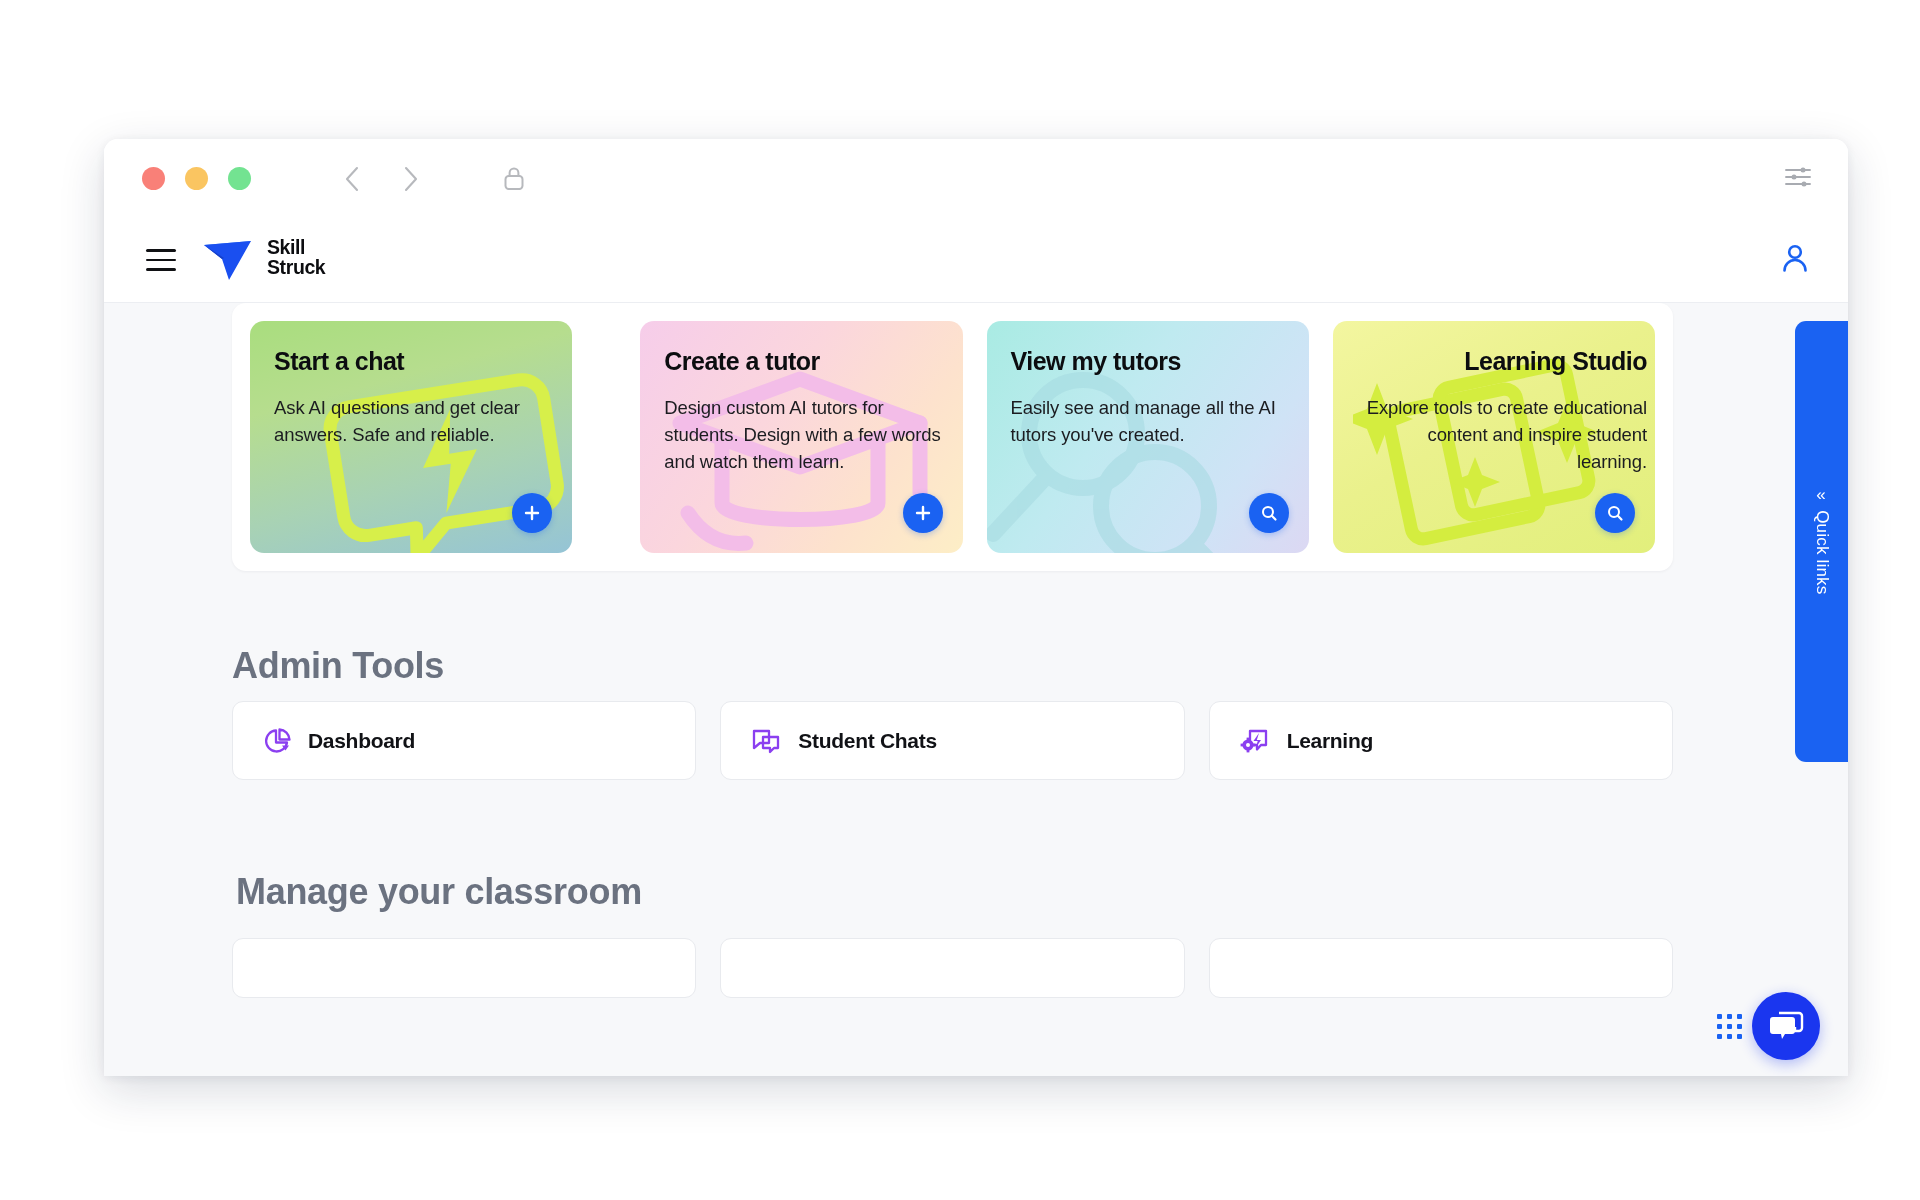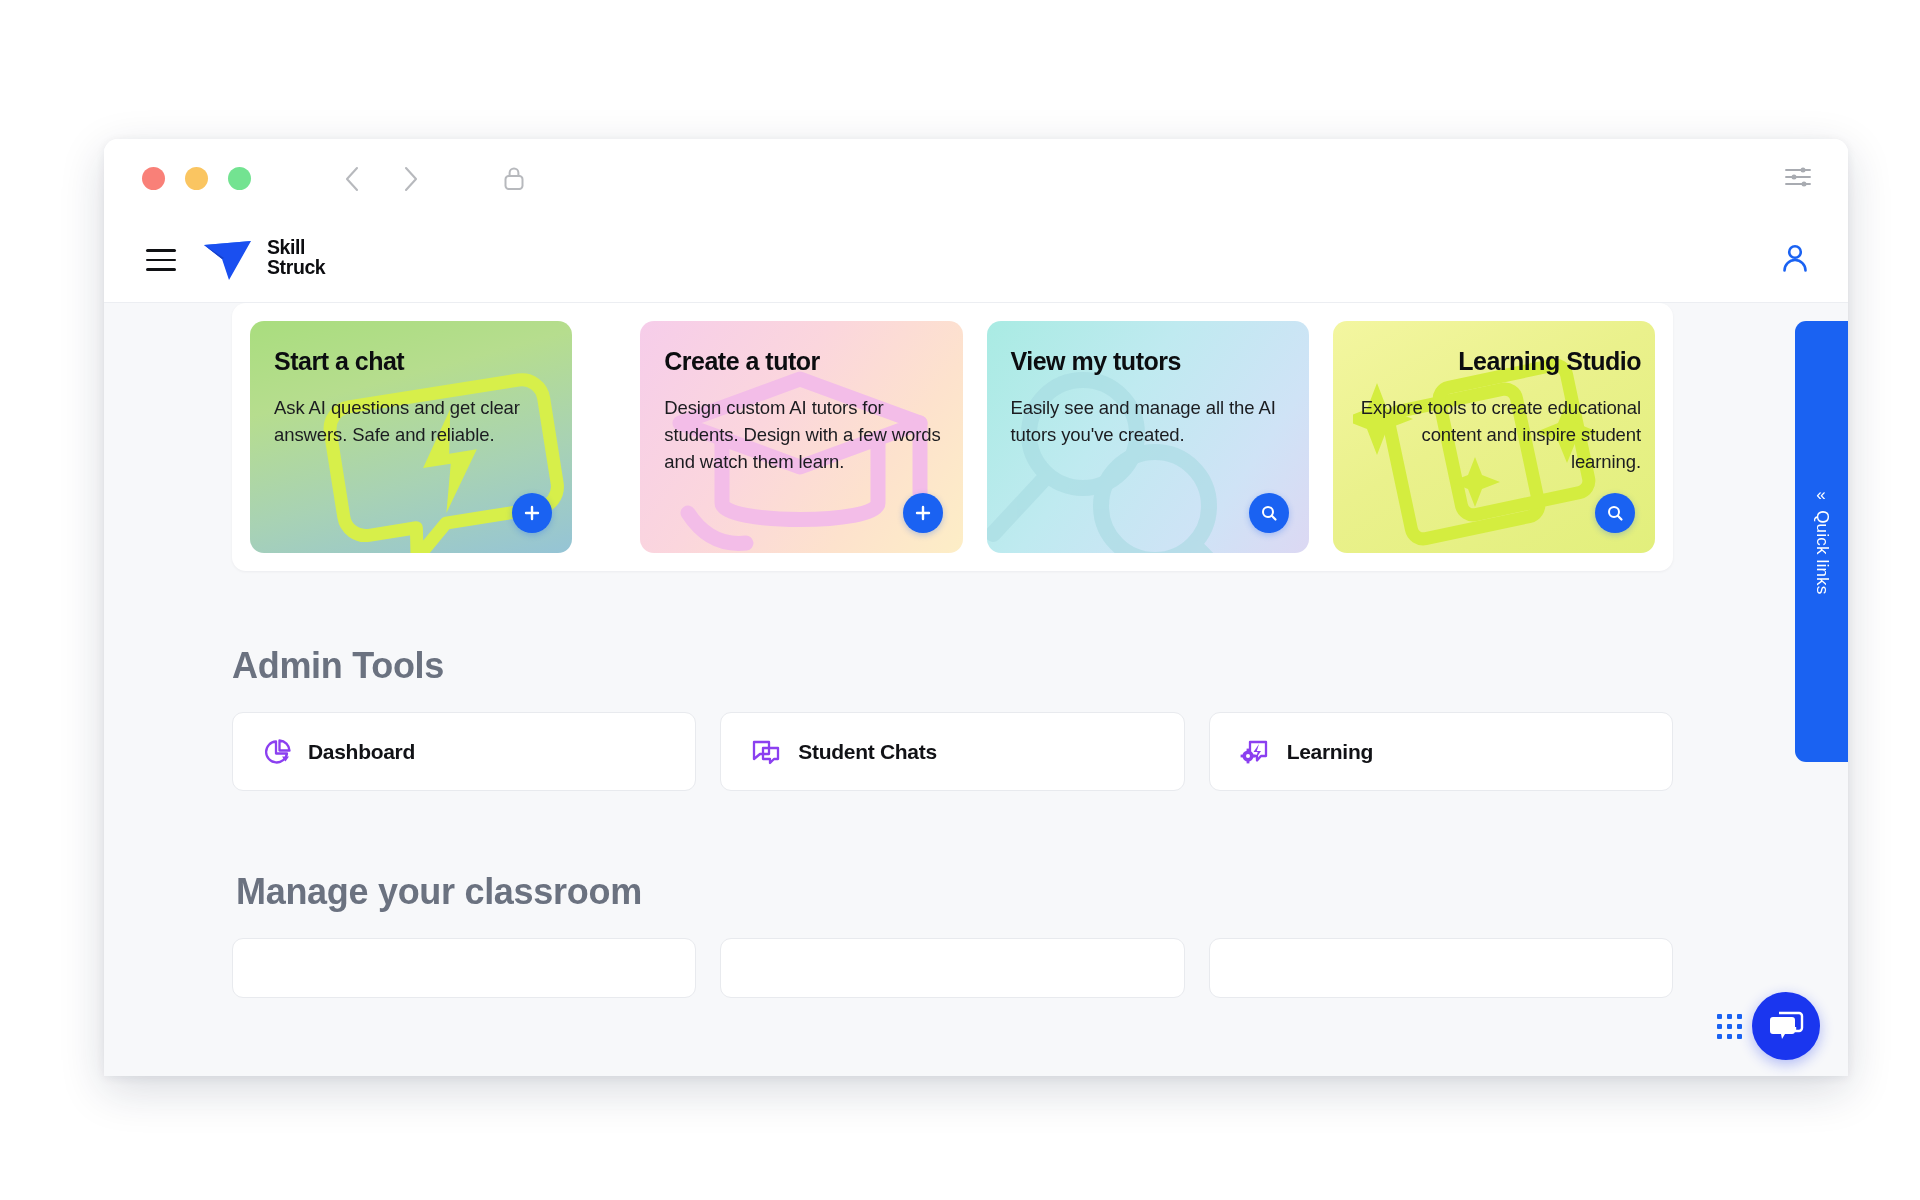--- a/index.html
+++ b/index.html
@@ -68,21 +68,21 @@
   #dive-card-panel{
     position:absolute; left:232px; top:415px;
     width:1441px; height:268px;
     background:#ffffff; border-radius:14px;
     box-shadow:0 1px 3px rgba(16,24,40,.05);
     padding:18px 18px;
     display:flex; gap:24px;
   }
   .dive-card{
     flex:1 1 0; border-radius:14px; position:relative; overflow:hidden;
-    padding:26px 14px 0 24px;
+    padding:26px 8px 0 24px;
   }
   .dive-card h3{
     position:relative; z-index:3;
     font-size:25px; font-weight:bold; color:#0c0d10;
     letter-spacing:-0.5px; margin-bottom:18px;
   }
   .dive-card p{
     position:relative; z-index:3;
     font-size:18.5px; line-height:1.47; color:#1b1c20;
     letter-spacing:-0.1px; max-width:300px;
@@ -310,21 +310,21 @@
             <svg width="18" height="18" viewBox="0 0 18 18">
               <circle cx="8" cy="8" r="5" fill="none" stroke="#fff" stroke-width="2"></circle>
               <line x1="11.8" y1="11.8" x2="15.5" y2="15.5" stroke="#fff" stroke-width="2.2" stroke-linecap="round"></line>
             </svg>
           </div>
         </div>
       </div>
 
       <div class="section-title" id="admin-title" style="top:342px;left:128px;">Admin Tools</div>
 
-      <div id="admin-row" style="top:409px;left:128px;">
+      <div id="admin-row" style="top:398px;left:128px;">
         <div class="tool-card">
           <svg width="28" height="28" viewBox="0 0 28 28">
             <path d="M13 3.5 A10.5 10.5 0 1 0 24 15.5 L13 15.5 Z" fill="none" stroke="#8b3ff0" stroke-width="2.3" stroke-linejoin="round"></path>
             <path d="M16.5 2.5 A10.5 10.5 0 0 1 26.5 12.5 L16.5 12.5 Z" fill="none" stroke="#8b3ff0" stroke-width="2.3" stroke-linejoin="round"></path>
             <path d="M19 18.5 h7 l-3.5 5 Z" fill="#8b3ff0"></path>
           </svg>
           <span class="lbl">Dashboard</span>
         </div>
 
         <div class="tool-card">

